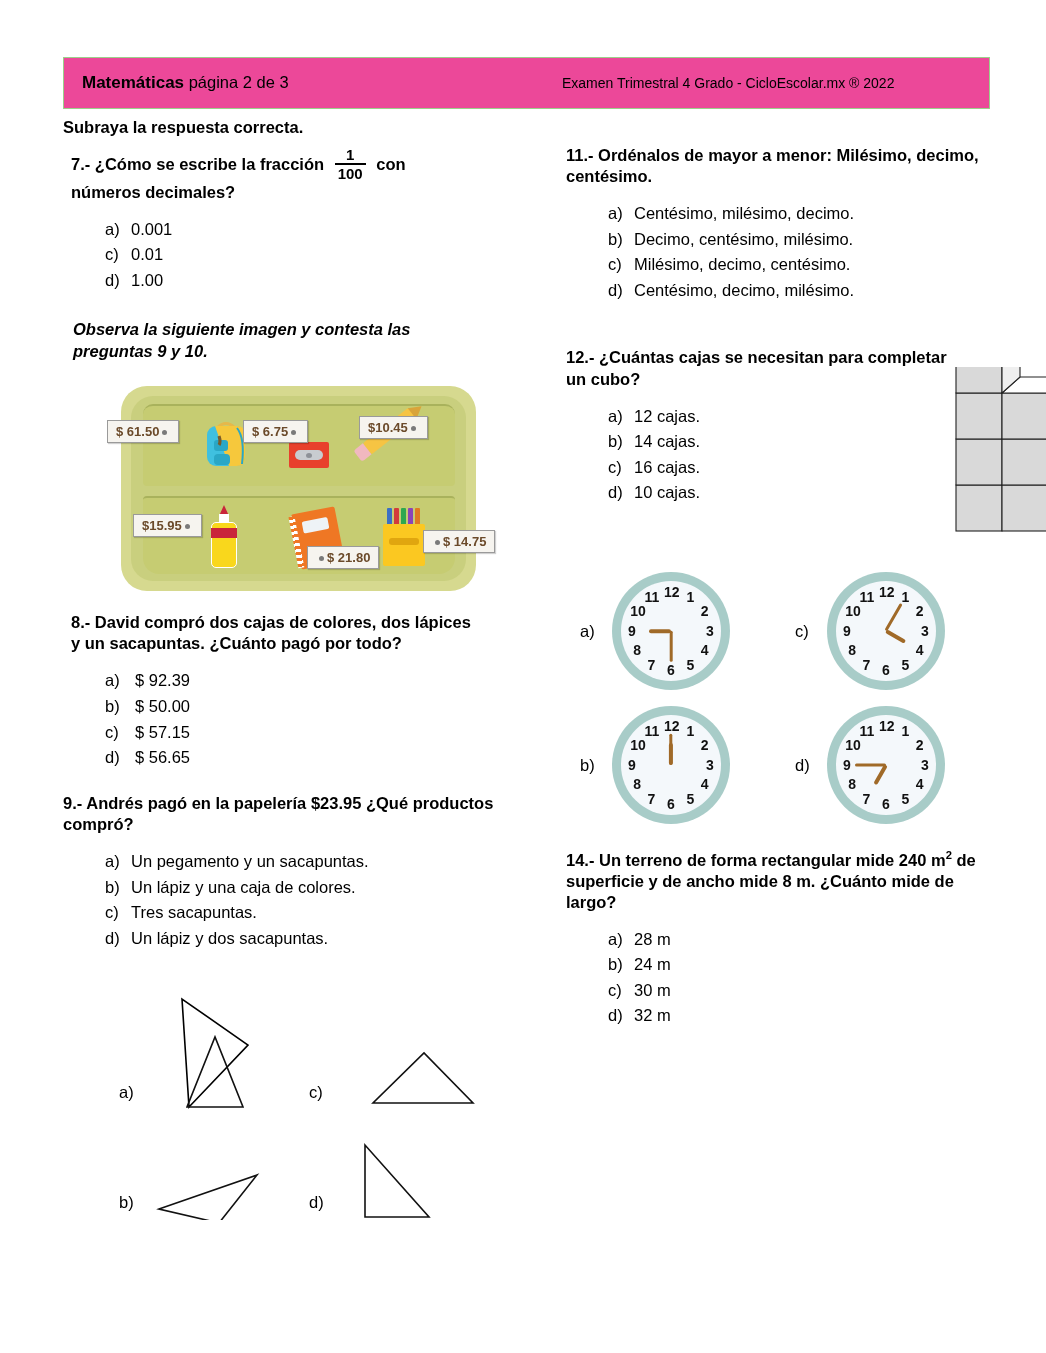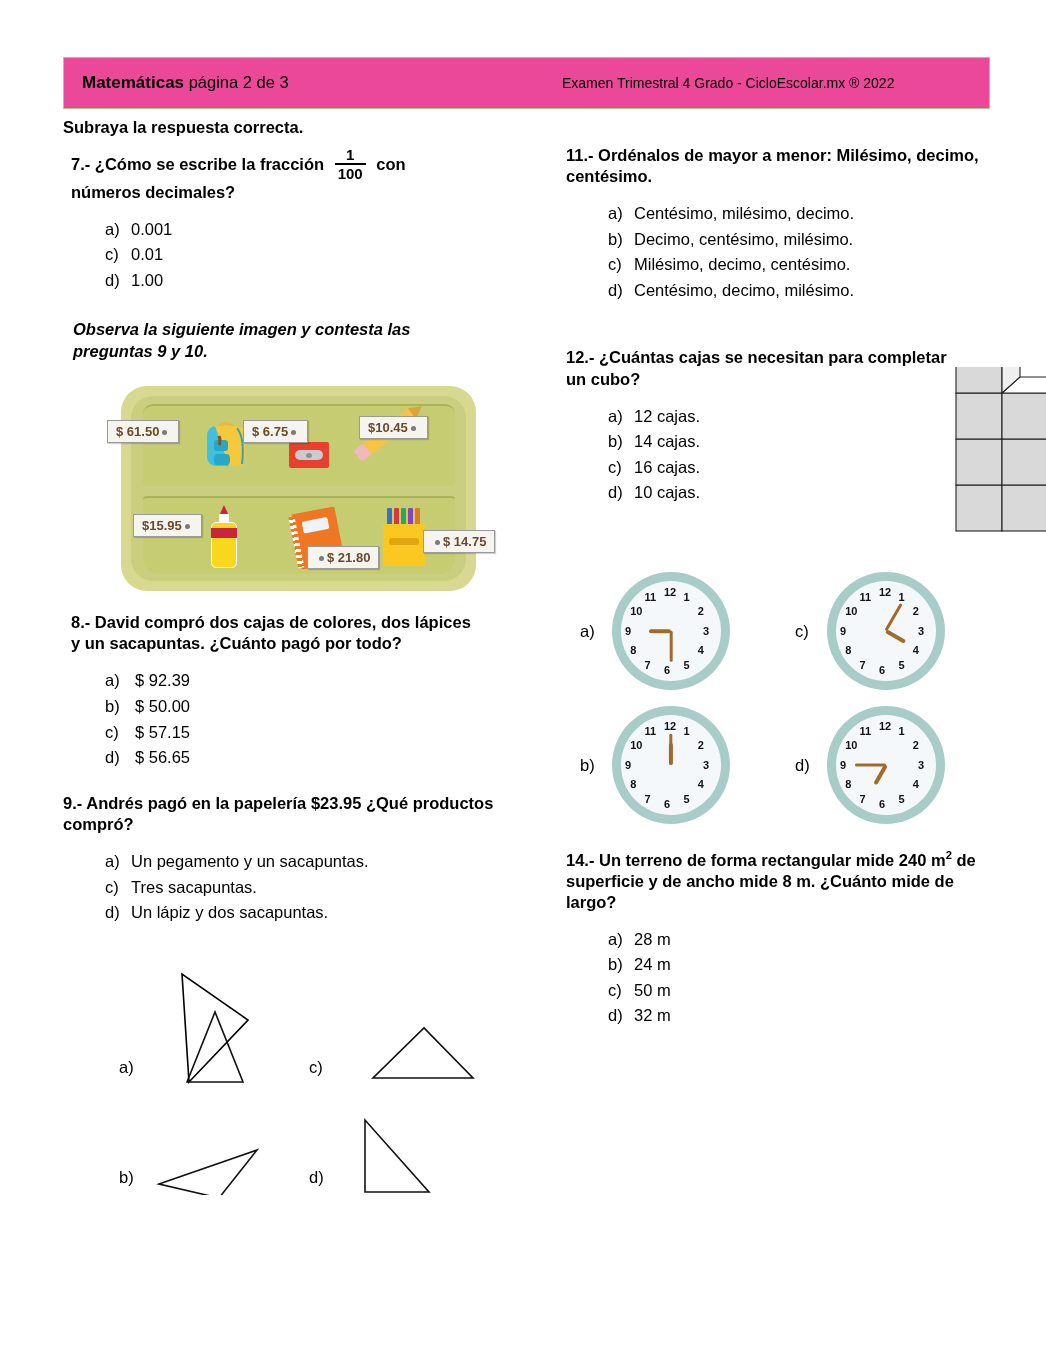--- a/index.html
+++ b/index.html
@@ -127,22 +127,22 @@
   .clock-lbl{ position:absolute; left:4px; top:52px; font-size:16.5px; }
   .clock{
     position:absolute; left:36px; top:2px; width:118px; height:118px; border-radius:50%;
     background:#a8ccc8; display:flex; align-items:center; justify-content:center;
   }
   .clock .face{
     width:100px; height:100px; border-radius:50%;
     background:#f4f8fb; position:relative;
   }
   .clock .num{
-    position:absolute; font-size:11px; font-weight:bold; color:#111;
-    width:14px; text-align:left; line-height:12px; margin-left:-7px; margin-top:-6px;
+    position:absolute; font-size:14px; font-weight:bold; color:#111;
+    width:14px; text-align:center; line-height:12px; margin-left:-7px; margin-top:-6px;
   }
   .hand{ position:absolute; left:50%; top:50%; background:#a06a28; transform-origin:0% 50%;
      height:4px; border-radius:2px; }
   .hand.min{ height:3.5px; }
 </style>
 </head>
 <body>
 
 <div class="header-band">
   <div class="hdr-left">
@@ -231,20 +231,21 @@
       <li><span class="lt">b)</span><span>$ 50.00</span></li>
       <li><span class="lt">c)</span><span>$ 57.15</span></li>
       <li><span class="lt">d)</span><span>$ 56.65</span></li>
     </ul>
   </div>
 
   <div style="margin-top:22px;">
     <p class="q" style="width:440px;">9.- Andrés pagó en la papelería $23.95 ¿Qué productos compró?</p>
     <ul class="opts">
       <li><span class="lt">a)</span><span>Un pegamento y un sacapuntas.</span></li>
+      <li><span class="lt">b)</span><span>Un lápiz y una caja de colores.</span></li>
       <li><span class="lt">c)</span><span>Tres sacapuntas.</span></li>
       <li><span class="lt">d)</span><span>Un lápiz y dos sacapuntas.</span></li>
     </ul>
   </div>
 
   <div style="margin-top:34px;">
 
     <div class="tri-area">
       <span class="tri-lbl" style="left:56px; top:98px;">a)</span>
       <span class="tri-lbl" style="left:56px; top:208px;">b)</span>
@@ -420,17 +421,17 @@
 
   <div style="margin-top:14px;">
     <p class="q" style="width:440px;">
       <span>14.- Un terreno de forma rectangular mide</span>
       <span>240 m</span><sup class="sq">2</sup><span> de superficie y de ancho mide 8 m.</span>
       <span>¿Cuánto mide de largo?</span>
     </p>
     <ul class="opts">
       <li><span class="lt">a)</span><span>28 m</span></li>
       <li><span class="lt">b)</span><span>24 m</span></li>
-      <li><span class="lt">c)</span><span>50 m</span></li>
+      <li><span class="lt">c)</span><span>30 m</span></li>
       <li><span class="lt">d)</span><span>32 m</span></li>
     </ul>
   </div>
 </div>
 
 </body></html>

